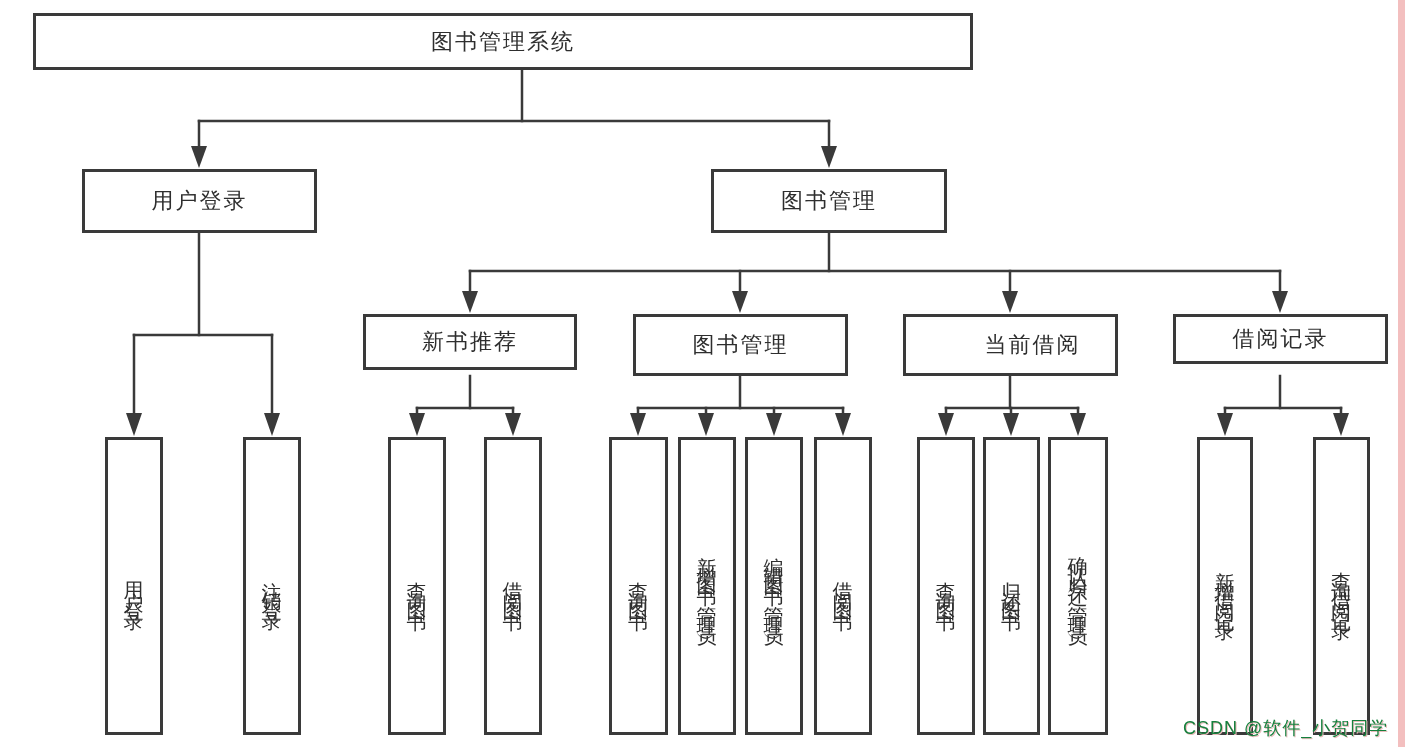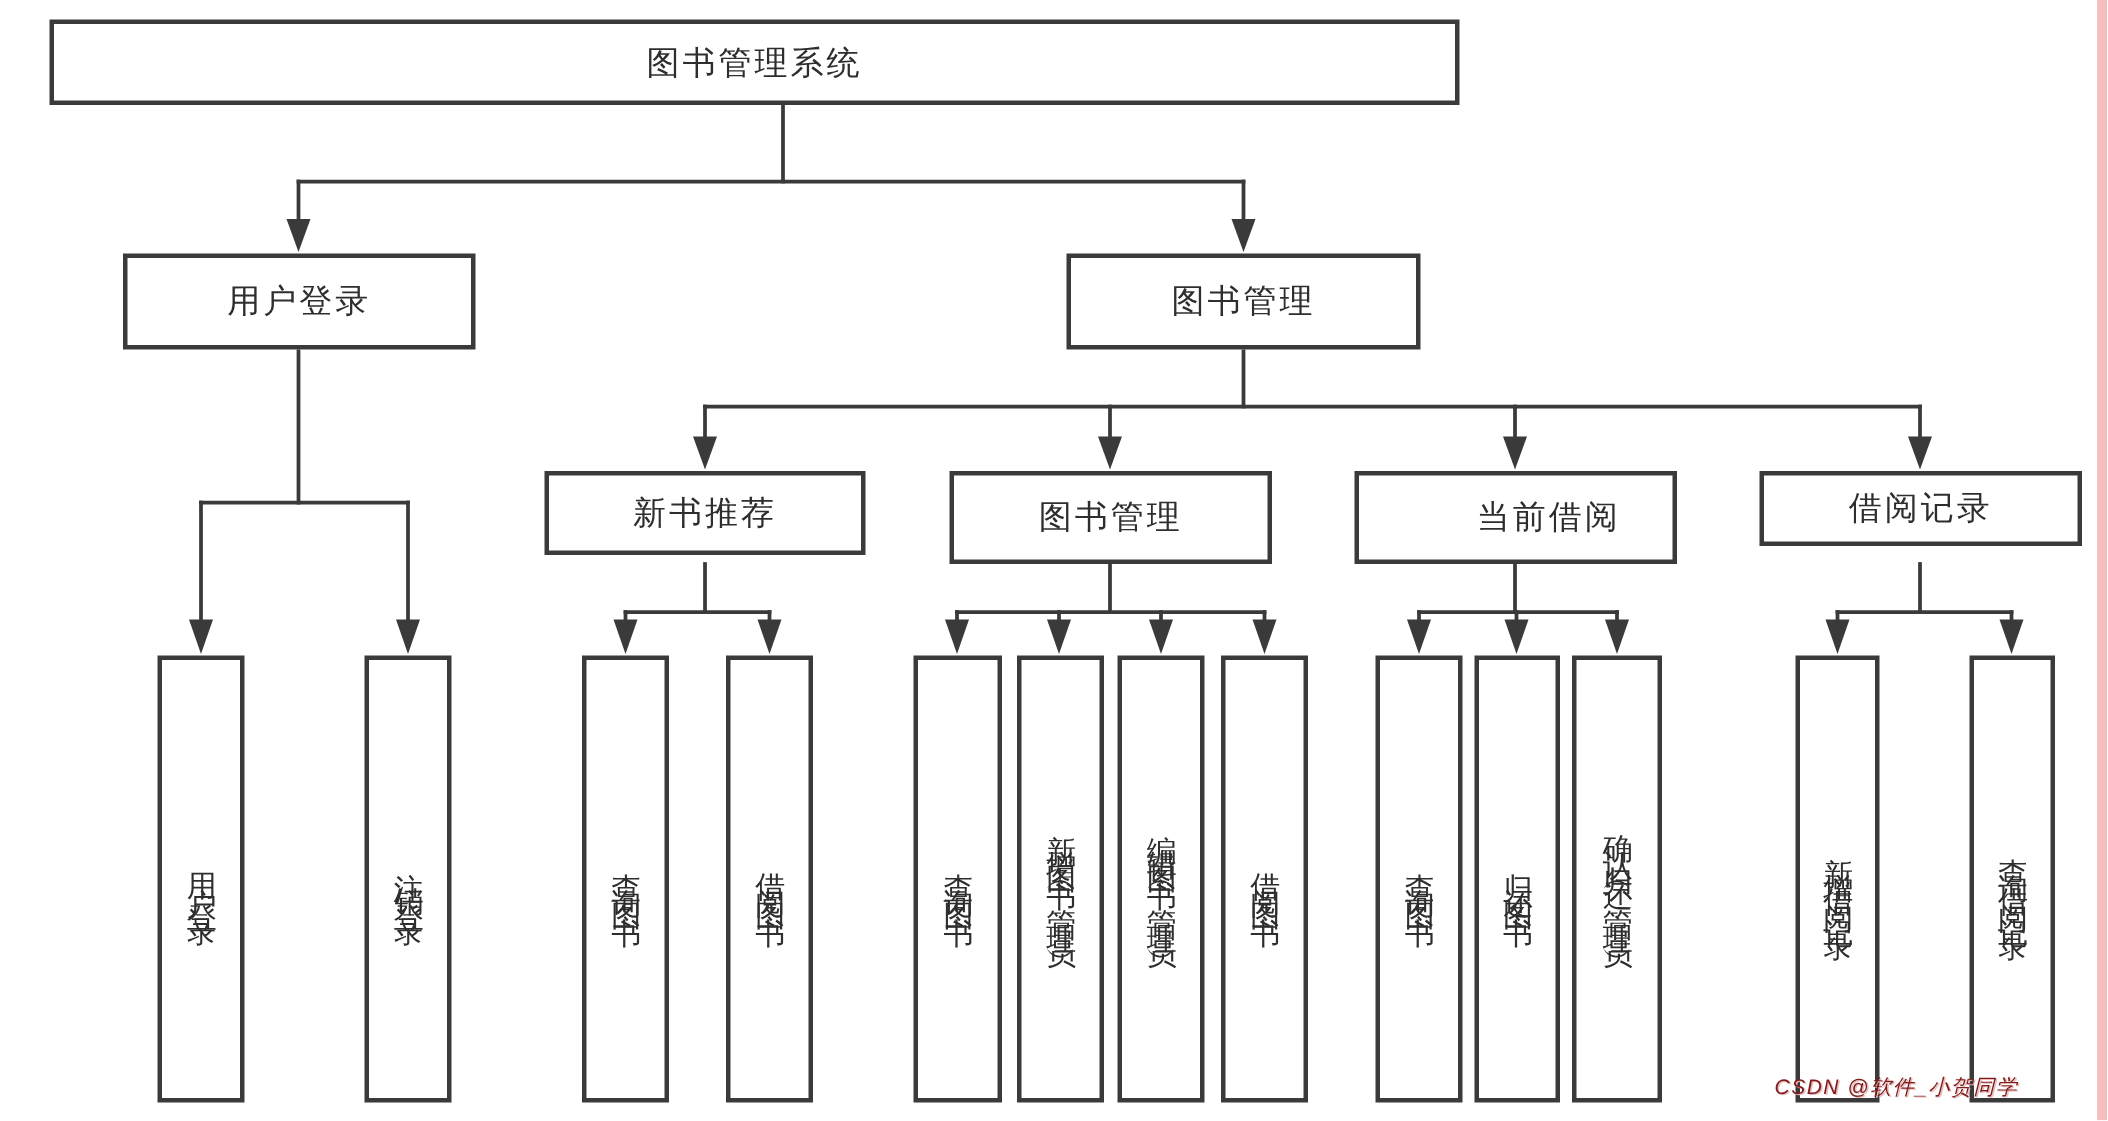--- a/index.html
+++ b/index.html
@@ -27,27 +27,26 @@
   }
   .leaf .vtxt{
     writing-mode:vertical-rl;
     text-orientation:mixed;
     letter-spacing:10px;
     line-height:1;
   }
   .watermark{
     position:absolute;
     left:1183px;top:716px;
-    font-size:14px;
-    color:#7f1d1d;
+    font-size:18px;
+    color:#15803d;
     letter-spacing:1px;
     text-shadow:1px 1px 0 #e9bcbc;
     white-space:nowrap;
     z-index:5;
-    font-style:italic;
   }
   .side-strip{
     position:absolute;
     right:0;top:0;
     width:7px;height:747px;
     background:#f3bfbf;
     z-index:6;
   }
 </style>
 </head>

